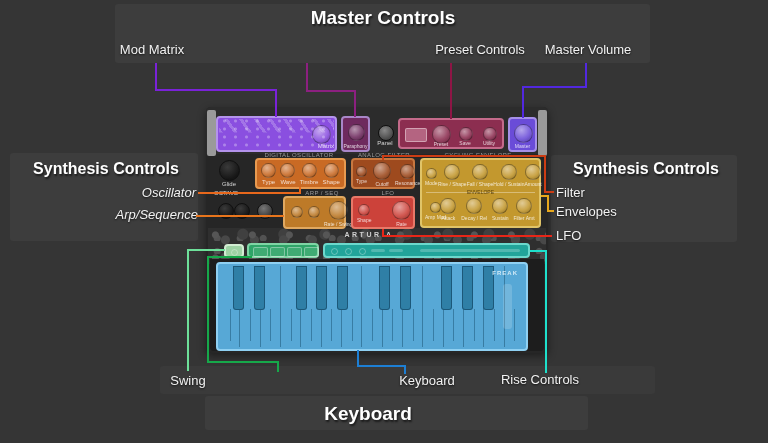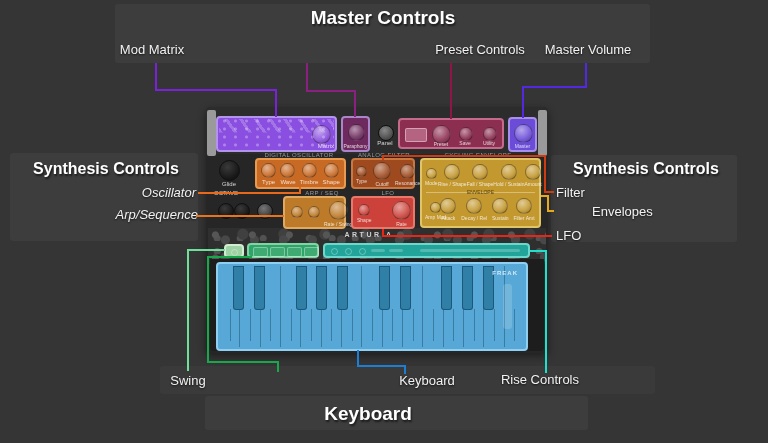--- a/index.html
+++ b/index.html
@@ -94,21 +94,21 @@
   <div class="anno center" style="left:588px;top:42px;">Master Volume</div>
 
   <div class="panel" style="left:10px;top:153px;width:188px;height:88px;"></div>
   <div class="side-title" style="left:106px;top:160px;">Synthesis Controls</div>
   <div class="anno right" style="left:196px;top:185px;">Oscillator</div>
   <div class="anno right" style="left:198px;top:207px;">Arp/Sequence</div>
 
   <div class="panel" style="left:551px;top:155px;width:186px;height:87px;"></div>
   <div class="side-title" style="left:646px;top:160px;">Synthesis Controls</div>
   <div class="anno" style="left:556px;top:185px;">Filter</div>
-  <div class="anno" style="left:556px;top:204px;margin-left:36px;">Envelopes</div>
+  <div class="anno" style="left:556px;top:204px;">Envelopes</div>
   <div class="anno" style="left:556px;top:228px;">LFO</div>
 
   <div class="strip" style="left:160px;top:366px;width:495px;height:28px;"></div>
   <div class="panel" style="left:205px;top:396px;width:383px;height:34px;"></div>
   <div class="big-title" style="left:368px;top:403px;">Keyboard</div>
   <div class="anno center" style="left:188px;top:373px;">Swing</div>
   <div class="anno center" style="left:427px;top:373px;">Keyboard</div>
   <div class="anno center" style="left:540px;top:372px;">Rise Controls</div>
 
   <div class="synth">

